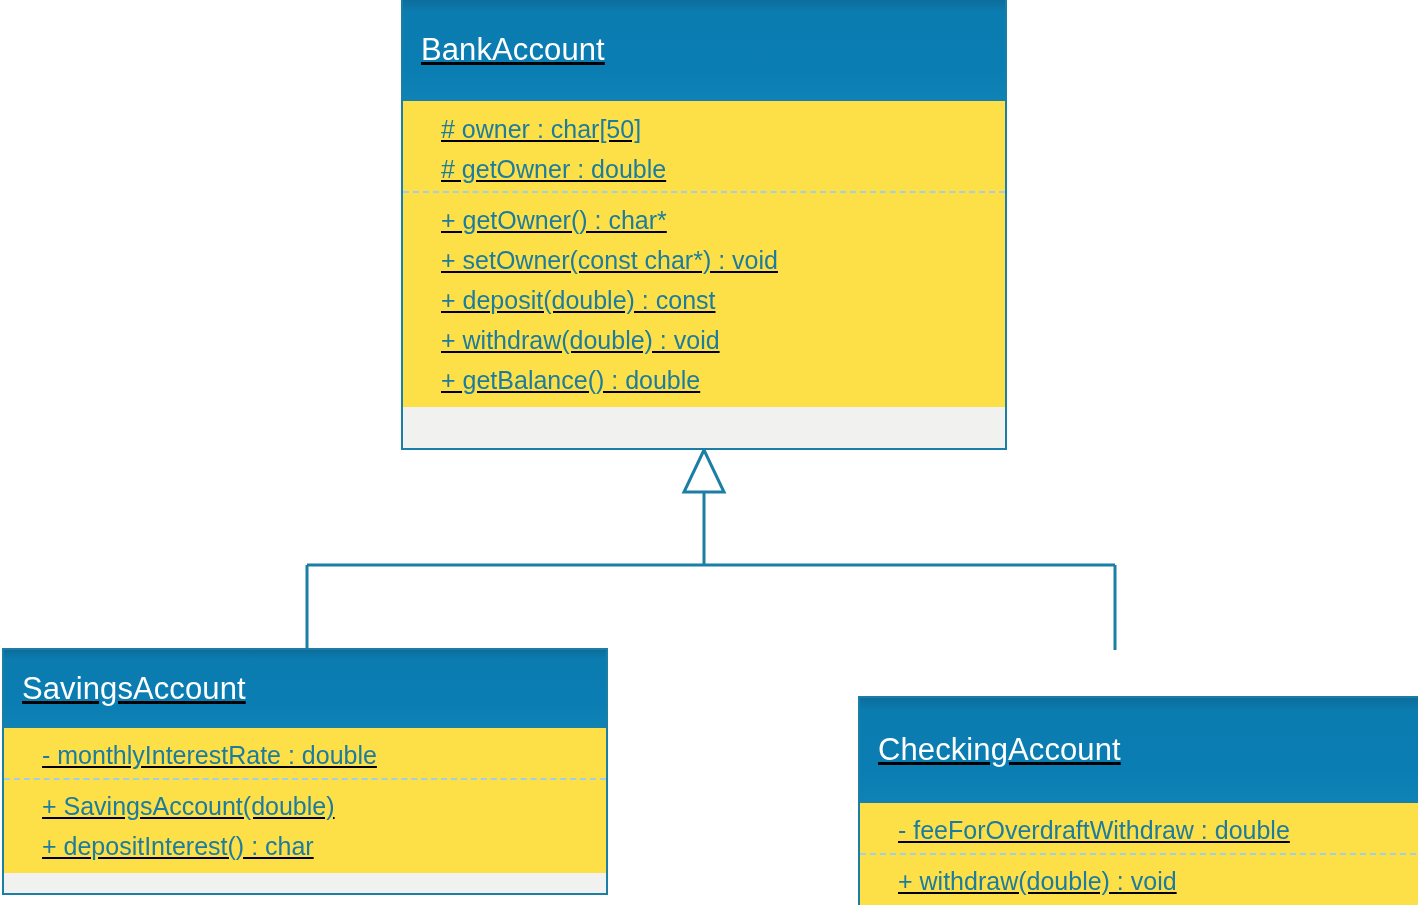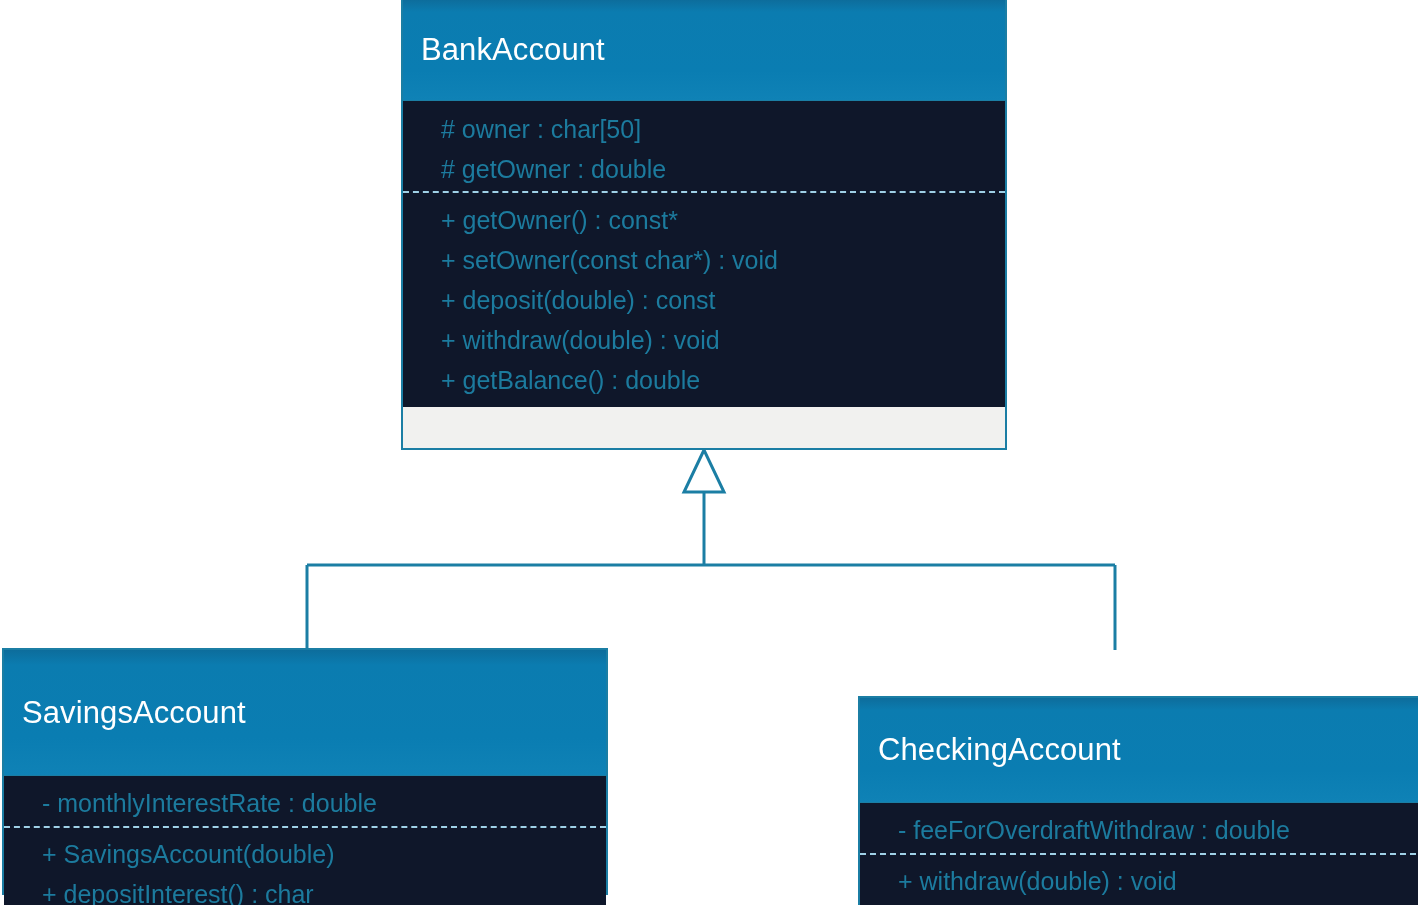--- a/index.html
+++ b/index.html
@@ -19,38 +19,39 @@
     inset: 0;
     width: 1418px;
     height: 905px;
   }
   .uml-class {
     position: absolute;
     box-sizing: border-box;
     border: 2px solid #1b7ea4;
     background: #f1f1ef;
     z-index: 2;
+    text-decoration: underline;
   }
   .uml-header {
     box-sizing: border-box;
     background: linear-gradient(to bottom, #0d6d9c 0%, #0b7cb0 12%, #0a7db2 70%, #0f82b6 100%);
     color: #ffffff;
     display: flex;
     align-items: center;
     border-bottom: 1px solid #1b7ea4;
   }
   .uml-title {
     font-size: 31px;
     font-weight: normal;
     letter-spacing: 0.1px;
     white-space: nowrap;
   }
   .uml-compartment {
     box-sizing: border-box;
-    background: #0f172a;
+    background: #fde047;
     padding: 5px 11px 7px 0;
   }
   .uml-compartment.with-sep {
     border-top: 2px dashed #9fd0e6;
   }
   .uml-member {
     color: #1c7b9e;
     font-size: 25px;
     line-height: 40px;
     white-space: nowrap;
@@ -74,21 +75,21 @@
   #class-bankaccount .uml-compartment.ops { padding-top: 7px; }
 
   
   #class-savingsaccount {
     left: 2px;
     top: 648px;
     width: 606px;
     height: 247px;
   }
   #class-savingsaccount .uml-header {
-    height: 126px;
+    height: 78px;
     padding-left: 18px;
   }
   #class-savingsaccount .uml-compartment { padding-left: 38px; }
   #class-savingsaccount .uml-compartment.attrs { padding-top: 7px; padding-bottom: 3px; }
   #class-savingsaccount .uml-compartment.ops { padding-top: 6px; }
 
   
   #class-checkingaccount {
     left: 858px;
     top: 648px;
@@ -122,21 +123,21 @@
 
 <div class="uml-class" id="class-bankaccount">
   <div class="uml-header">
     <span class="uml-title">BankAccount</span>
   </div>
   <div class="uml-compartment attrs">
     <div class="uml-member"># owner : char[50]</div>
     <div class="uml-member"># getOwner : double</div>
   </div>
   <div class="uml-compartment ops with-sep">
-    <div class="uml-member">+ getOwner() : const*</div>
+    <div class="uml-member">+ getOwner() : char*</div>
     <div class="uml-member">+ setOwner(const char*) : void</div>
     <div class="uml-member">+ deposit(double) : const</div>
     <div class="uml-member">+ withdraw(double) : void</div>
     <div class="uml-member">+ getBalance() : double</div>
   </div>
 </div>
 
 <div class="uml-class" id="class-savingsaccount">
   <div class="uml-header">
     <span class="uml-title">SavingsAccount</span>

